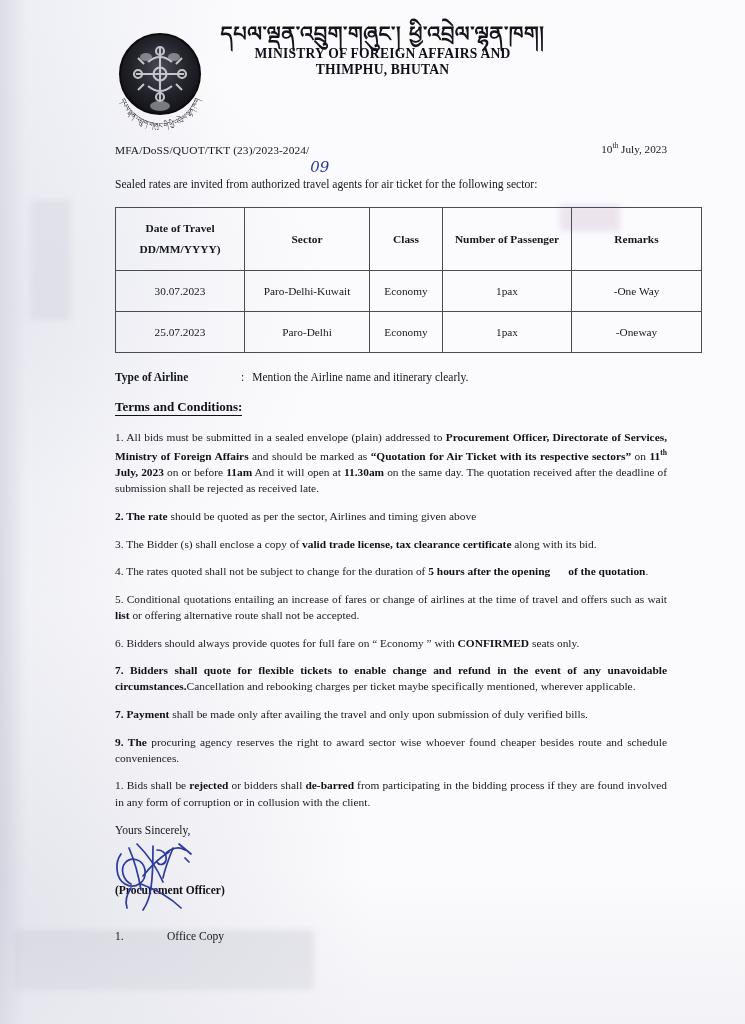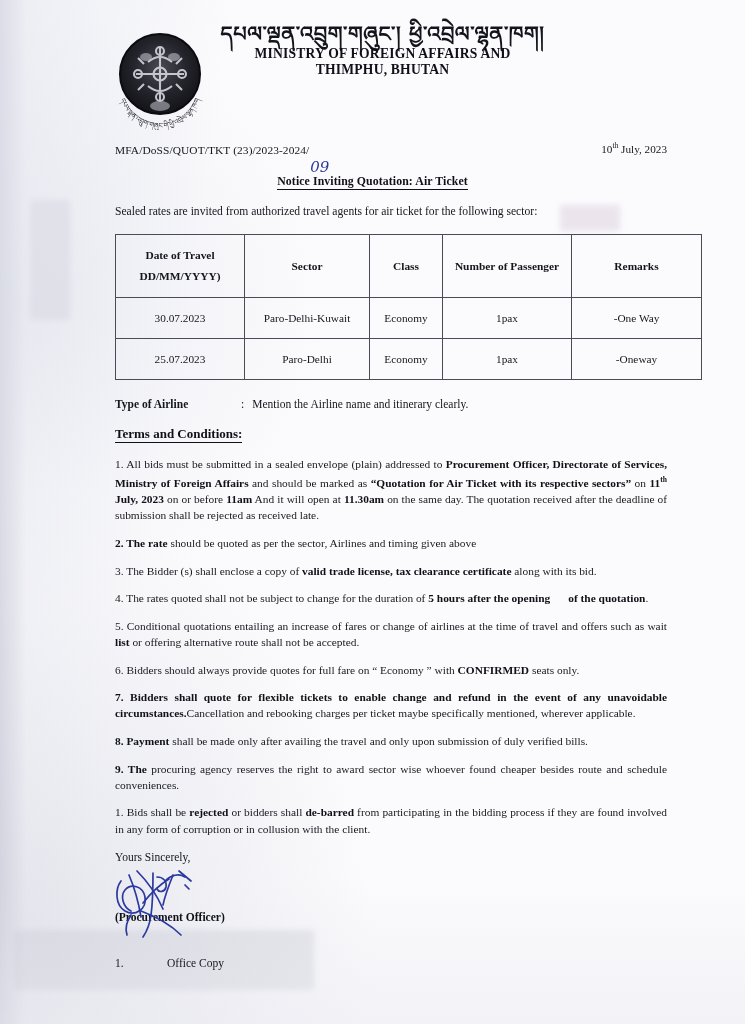--- a/index.html
+++ b/index.html
@@ -300,23 +300,20 @@
         <div class="ministry-line">MINISTRY OF FOREIGN AFFAIRS AND</div>
         <div class="ministry-line">THIMPHU, BHUTAN</div>
       </div>
     </div>
 
     <div class="ref-row">
       <span class="ref-no">MFA/DoSS/QUOT/TKT (23)/2023-2024/</span><span class="ref-handwritten">09</span>
       <span class="doc-date"><span>10</span><sup>th</sup><span> July, 2023</span></span>
     </div>
 
-    <div class="notice-title">
-      <span>Notice Inviting Quotation: Air Ticket</span>
-    </div>
 
     <div class="intro">Sealed rates are invited from authorized travel agents for air ticket for the following sector:</div>
 
     <table class="quote-table">
       <thead>
         <tr>
           <th class="col-date th-2line">
             <span>Date of Travel</span>
             <span>DD/MM/YYYY)</span>
           </th>
@@ -361,21 +358,21 @@
       <p class="term"><span>3. The Bidder (s) shall enclose a copy of </span><b>valid trade license, tax clearance certificate</b><span> along with its bid.</span></p>
 
       <p class="term"><span>4. The rates quoted shall not be subject to change for the duration of </span><b>5 hours after the opening</b><span class="gap"></span><b>of the quotation</b><span>.</span></p>
 
       <p class="term"><span>5. Conditional quotations entailing an increase of fares or change of airlines at the time of travel and offers such as wait </span><b>list</b><span> or offering alternative route shall not be accepted.</span></p>
 
       <p class="term"><span>6. Bidders should always provide quotes for full fare on “ Economy ” with </span><b>CONFIRMED</b><span> seats only.</span></p>
 
       <p class="term"><b>7. Bidders shall quote for flexible tickets to enable change and refund in the event of any unavoidable circumstances.</b><span>Cancellation and rebooking charges per ticket maybe specifically mentioned, wherever applicable.</span></p>
 
-      <p class="term"><b>8.  Payment</b><span> shall be made only after availing the travel and only upon submission of duly verified bills.</span></p>
+      <p class="term"><b>7.  Payment</b><span> shall be made only after availing the travel and only upon submission of duly verified bills.</span></p>
 
       <p class="term"><b>9.  The</b><span> procuring agency reserves the right to award sector wise whoever found cheaper besides route and schedule conveniences.</span></p>
 
       <p class="term"><span>1. Bids shall be </span><b>rejected</b><span> or bidders shall </span><b>de-barred</b><span> from participating in the bidding process if they are found involved in any form of corruption or in collusion with the client.</span></p>
 
     </div>
 
     <div class="signoff">Yours Sincerely,</div>
 
     <div class="sign-block">

